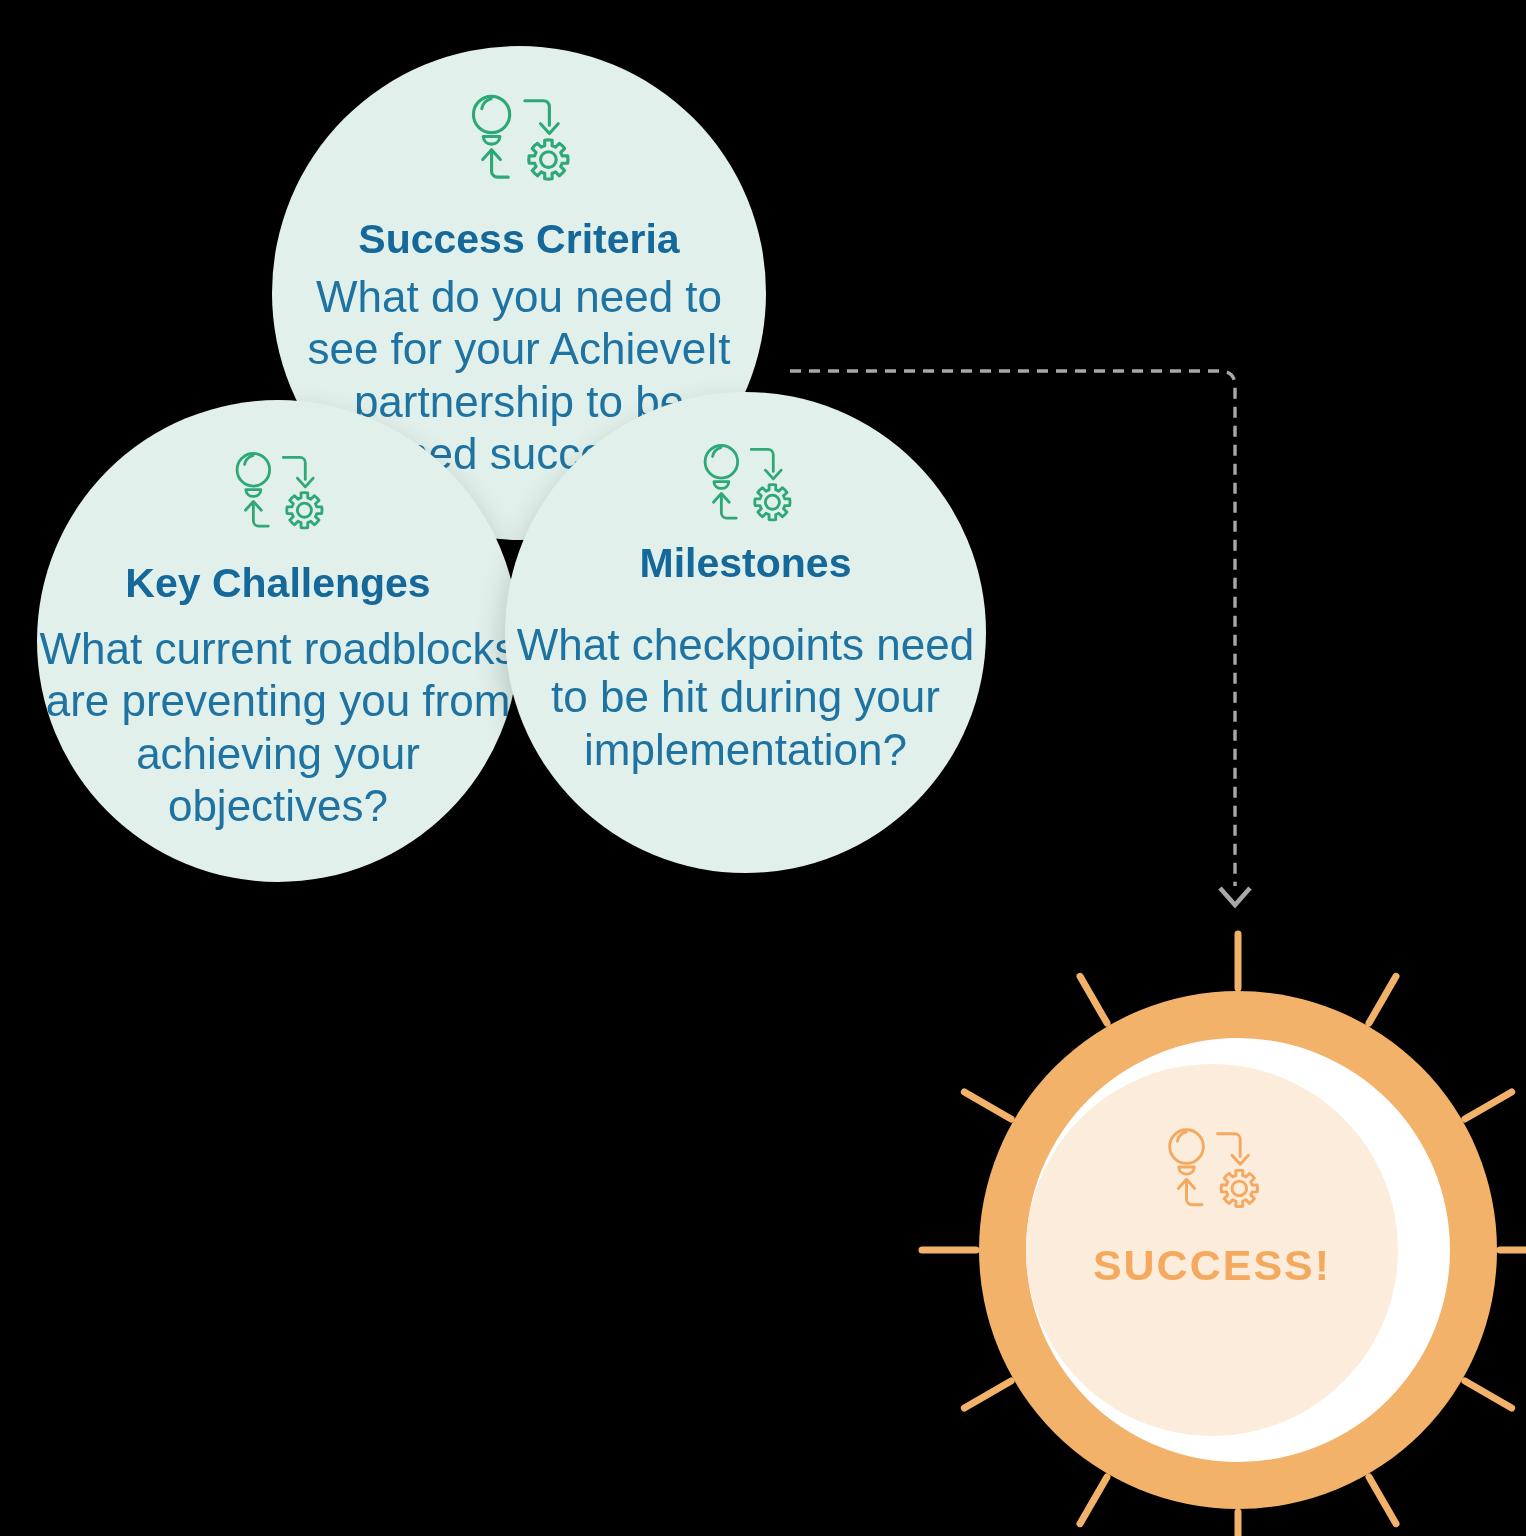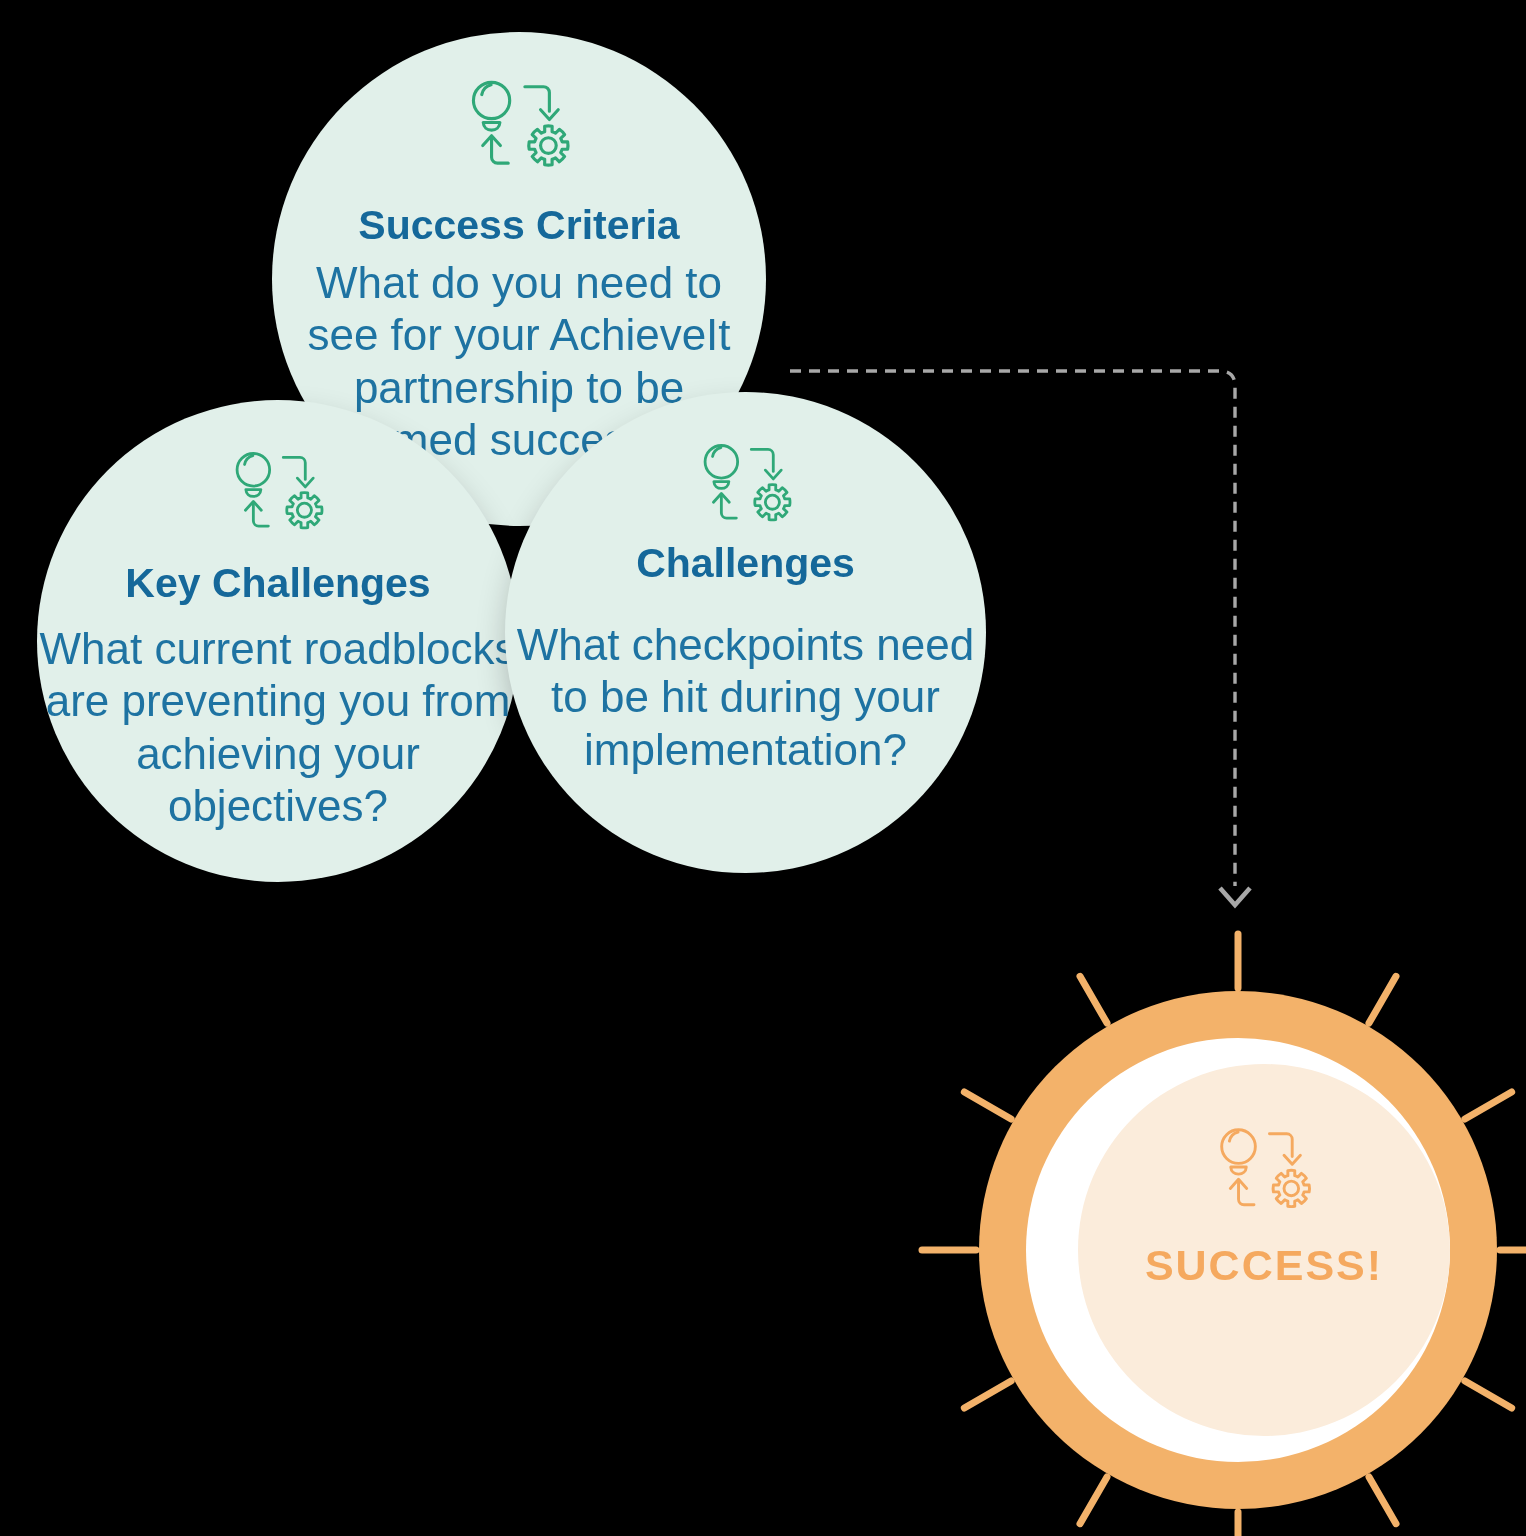--- a/index.html
+++ b/index.html
@@ -15,21 +15,21 @@
     font-family:"Liberation Sans","DejaVu Sans",sans-serif;
   }
   .connector-layer{position:absolute;left:0;top:0;z-index:0;pointer-events:none;}
   .connector-layer path{stroke:var(--connector-gray);fill:none;}
 
   .bubble{
     position:absolute;border-radius:50%;background:var(--bubble-bg);
     box-shadow:0 14px 34px -6px rgba(0,0,0,0.30);
     display:flex;flex-direction:column;align-items:center;text-align:center;
   }
-  .b-top {left:272px;top:32px; width:494px;height:494px;z-index:1;padding-top:42px;}
+  .b-top {left:272px;top:46px; width:494px;height:494px;z-index:1;padding-top:42px;}
   .b-left{left:37px; top:400px;width:482px;height:482px;z-index:2;padding-top:46px;}
   .b-mid {left:505px;top:392px;width:481px;height:481px;z-index:3;padding-top:46px;}
 
   .icon{display:block;color:var(--icon-green);}
   .icon-orange{color:var(--success-text);}
   .b-top  .icon{width:116px;height:98px;}
   .b-left .icon,.b-mid .icon{width:104px;height:88px;}
 
   .bubble-title{
     color:var(--title-text);font-weight:700;font-size:41px;line-height:1.25;
@@ -46,21 +46,21 @@
 
   .sun{position:absolute;left:908px;top:920px;width:660px;height:660px;z-index:1;}
   .sun-rays{position:absolute;left:0;top:0;}
   .sun-rays line{stroke:var(--sun-orange);}
   .sun-disc{
     position:absolute;left:71px;top:71px;width:518px;height:518px;border-radius:50%;
     background:var(--sun-orange);display:flex;align-items:center;justify-content:center;
   }
   .sun-white{
     width:424px;height:424px;border-radius:50%;background:var(--sun-white);
-    display:flex;align-items:center;justify-content:flex-end;
+    display:flex;align-items:center;justify-content:flex-start;
   }
   .sun-core{
     width:372px;height:372px;border-radius:50%;background:var(--sun-inner);
     display:flex;flex-direction:column;align-items:center;text-align:center;padding-top:58px;
   }
   .sun-core .icon{width:106px;height:91px;}
   .sun-label{
     margin-top:28px;color:var(--success-text);font-weight:700;
     font-size:43px;letter-spacing:2px;
   }
@@ -111,21 +111,21 @@
   <div class="bubble-body">What current roadblocks
 are preventing you from
 achieving your
 objectives?</div>
 </div>
 
 <div class="bubble b-mid">
   <svg class="icon" viewBox="0 0 116 100">
       <use href="#cycle-icon"></use>
     </svg>
-  <div class="bubble-title">Challenges</div>
+  <div class="bubble-title">Milestones</div>
   <div class="bubble-body">What checkpoints need
 to be hit during your
 implementation?</div>
 </div>
 
 <div class="sun">
   <svg class="sun-rays" width="660" height="660" viewBox="0 0 660 660">
     <g stroke-width="7" stroke-linecap="round">
       <line x1="330" y1="14" x2="330" y2="68"></line>
       <line x1="330" y1="14" x2="330" y2="68" transform="rotate(30 330 330)"></line>

